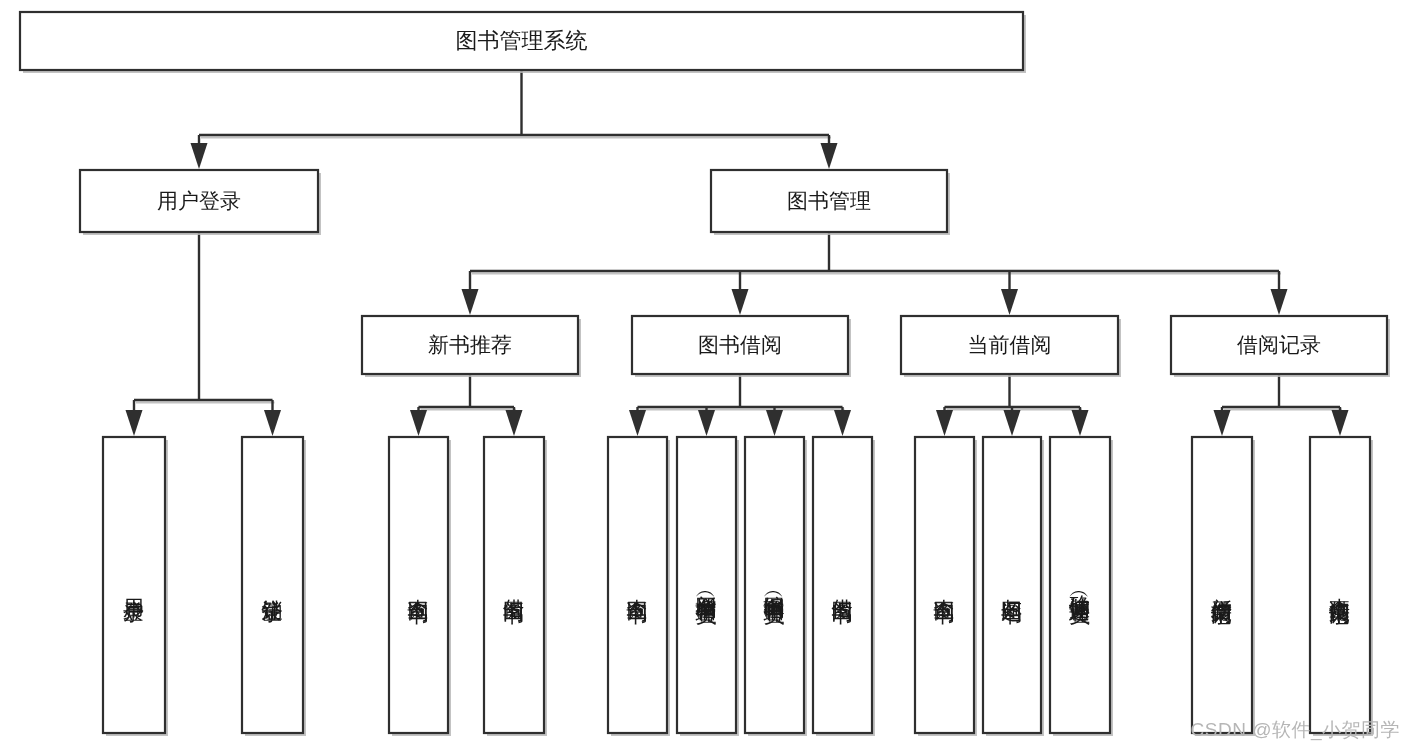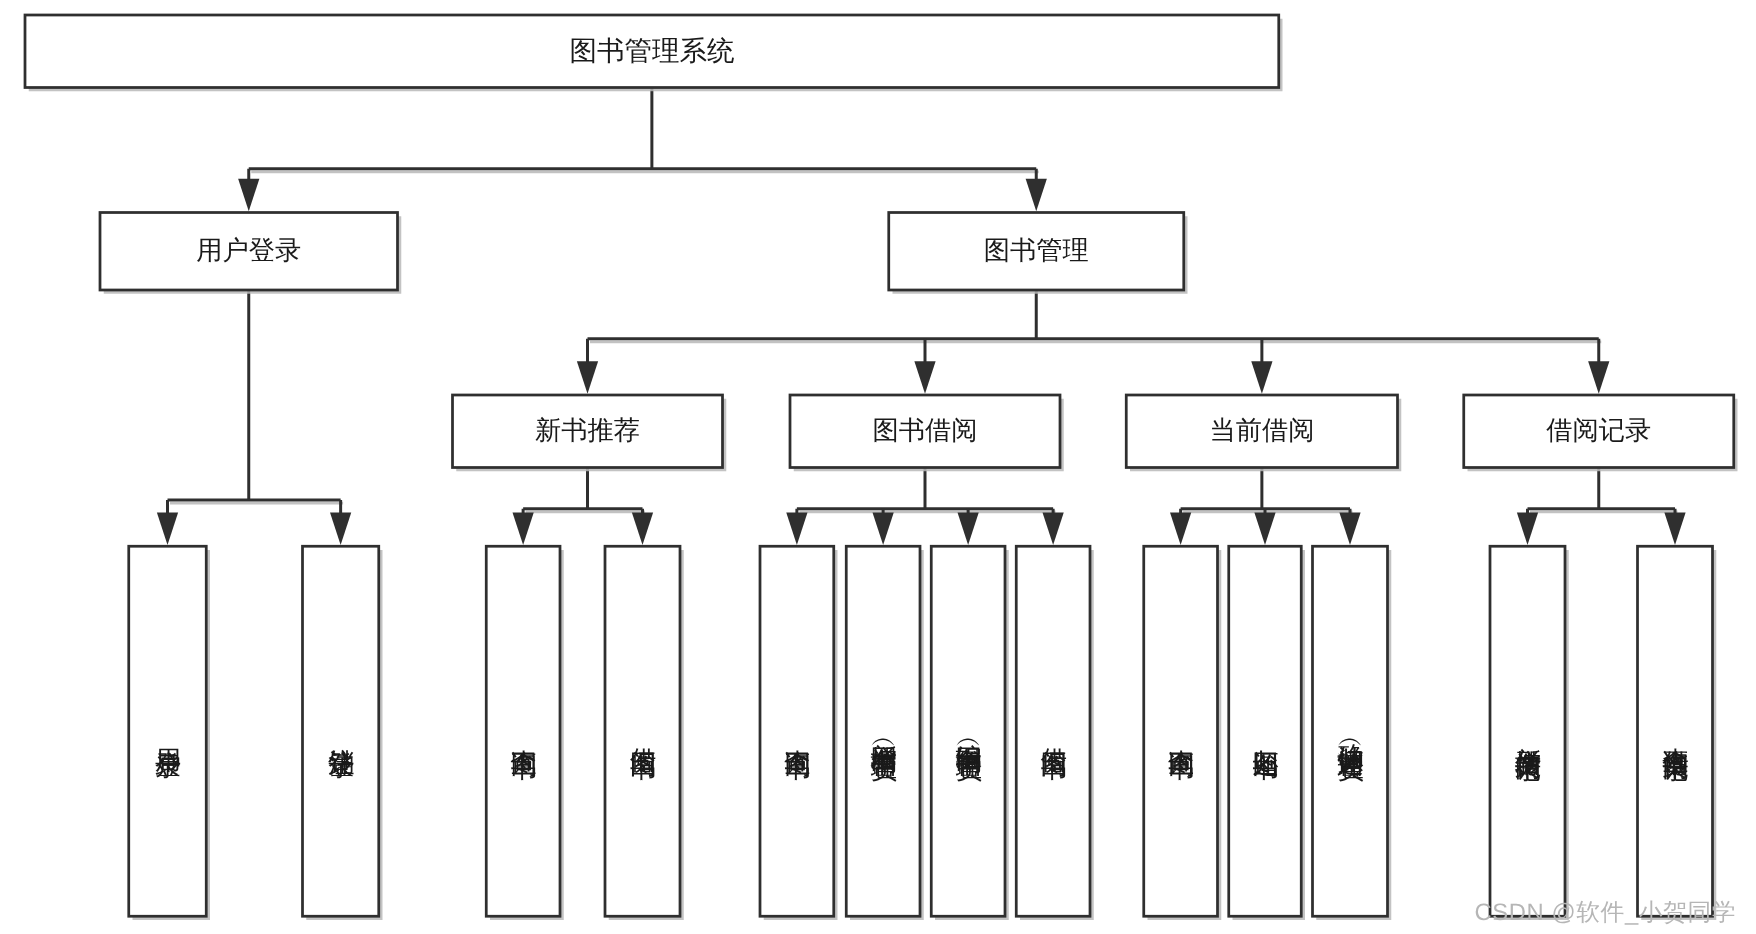--- a/index.html
+++ b/index.html
@@ -72,21 +72,21 @@
     line-height: 1;
     display: flex;
     align-items: center;
     justify-content: center;
     text-align: center;
     white-space: nowrap;
     pointer-events: none;
   }
   .watermark {
     position: absolute;
-    right: 16px;
+    right: 5px;
     bottom: 4px;
     font-family: "Liberation Sans", "DejaVu Sans", sans-serif;
     font-size: 19px;
     color: #b6b6b6;
     letter-spacing: 0.5px;
     white-space: nowrap;
   }
 </style>
 </head>
 <body>

